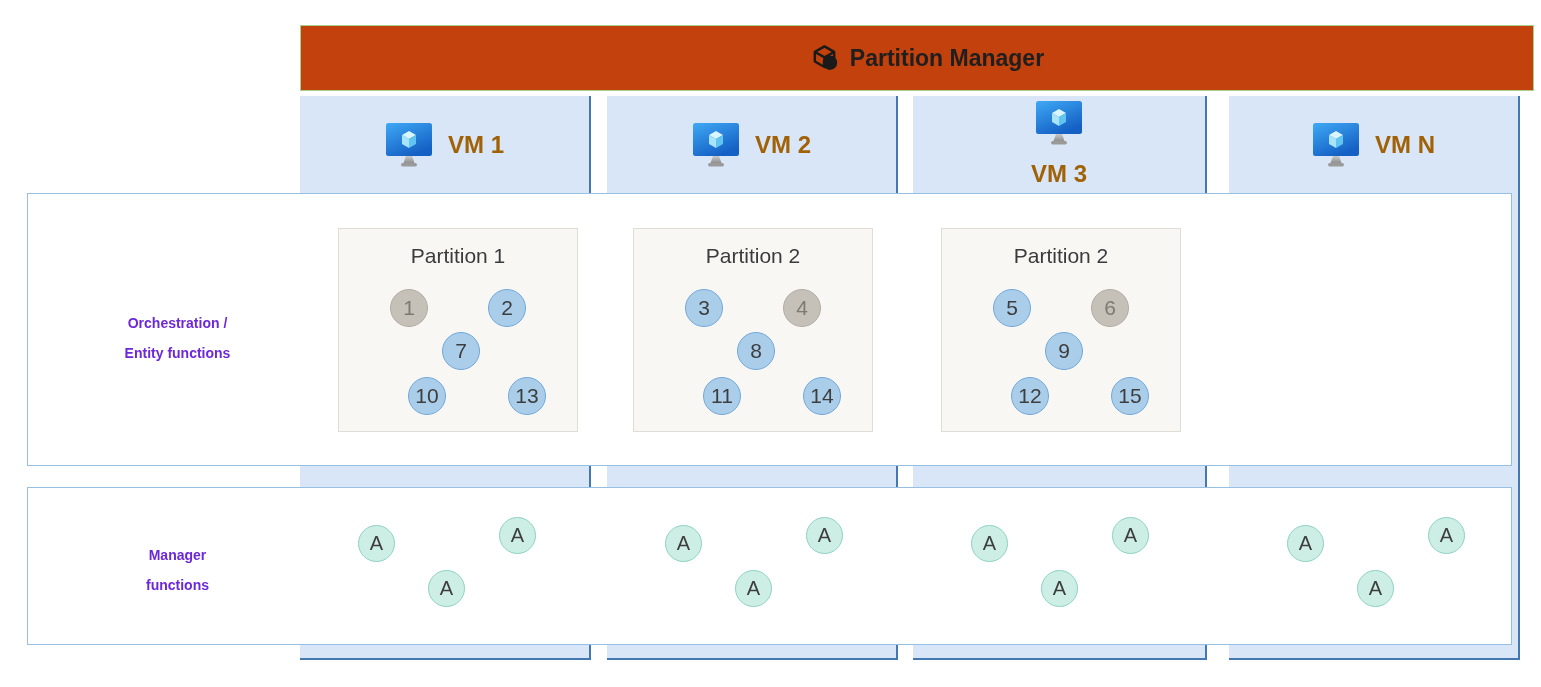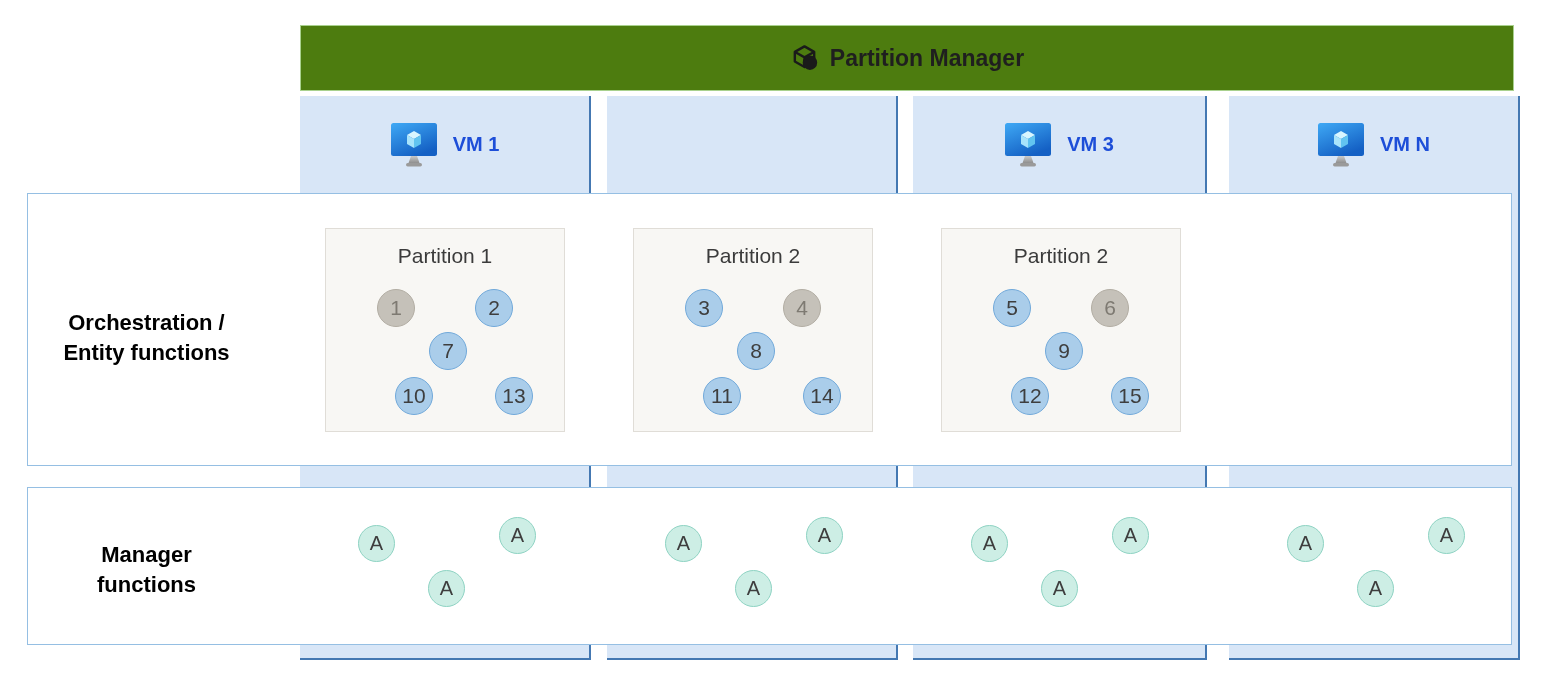--- a/index.html
+++ b/index.html
@@ -9,59 +9,59 @@
   }
 
   
   .strip {
     position:absolute; top:96px; height:562px; background:#d8e6f7;
     border-right:2px solid #4478b2; border-bottom:2px solid #4478b2;
     z-index:1;
   }
   .col1 { left:300px; width:289px; }
   .col2 { left:607px; width:289px; }
-  .col3 { left:913px; width:292px; }
+  .col3 { left:913px; width:292px;flex-direction:column; }
   .col4 { left:1223px; width:289px;margin-left:6px; }
 
   
   .banner {
     position:absolute; left:300px; top:25px; width:1212px; height:64px;
-    background:#4d7c0f; border:1.5px solid #a9d18e;
+    background:#c2410c; border:1.5px solid #a9d18e;
     display:flex; align-items:center; justify-content:center; gap:11px;
-    font-weight:bold; font-size:23px; color:#1f1f1f; z-index:3;
+    font-weight:bold; font-size:23px; color:#1f1f1f; z-index:3;padding-left:20px;
   }
 
   
   .vm-header {
     position:absolute; top:96px; height:97px; z-index:3;
     display:flex; align-items:center; justify-content:center; gap:15px;
-    font-weight:bold; font-size:20px; color:#1d4ed8;
+    font-weight:bold; font-size:24px; color:#a16207;
   }
 
   
   .panel {
     position:absolute; left:27px; width:1485px; background:#ffffff;
     border:1.5px solid #95bfe3; z-index:2; box-sizing:border-box;
   }
   .panel.orch { top:193px; height:273px; }
   .panel.act  { top:487px; height:158px; }
 
   .row-label {
-    position:absolute; left:10px; width:273px; text-align:center;
-    font-weight:bold; font-size:22px; line-height:30px; color:#000000; z-index:4;
+    position:absolute; left:41px; width:273px; text-align:center;
+    font-weight:bold; font-size:14px; line-height:30px; color:#6d28d9; z-index:4;
   }
   .row-label.orch { top:308px; }
   .row-label.act  { top:540px; }
 
   
   .pbox {
     position:absolute; top:228px; width:240px; height:204px;
     background:#f8f7f4; border:1px solid #e0ddd7; z-index:4; box-sizing:border-box;
   }
-  .pbox.p1 { left:325px; } .pbox.p2 { left:633px; } .pbox.p3 { left:941px; }
+  .pbox.p1 { left:338px; } .pbox.p2 { left:633px; } .pbox.p3 { left:941px; }
   .ptitle { margin-top:15px; text-align:center; font-size:21px; color:#3b3b3b; }
 
   .node {
     position:absolute; width:38px; height:38px; border-radius:50%;
     background:#aacdea; border:1.5px solid #71a9da; box-sizing:border-box;
     display:flex; align-items:center; justify-content:center;
     font-size:21px; color:#3e3e3e; z-index:5;
   }
   .node.idle { background:#c5c1b9; border-color:#b2ada3; color:#7e7a72; }
   .p-tl { left:51px;  top:60px; }
@@ -126,20 +126,33 @@
         <rect x="1" y="0" width="46" height="33" rx="2.5" fill="url(#scrGrad)"></rect>
         <path d="M24 8 L31 12 L24 16 L17 12 Z" fill="#d9f6ff"></path>
         <path d="M17 12 L24 16 V25 L17 21 Z" fill="#a9e4fb"></path>
         <path d="M31 12 L24 16 V25 L31 21 Z" fill="#62c4f0"></path>
         <path d="M21 33 H27 L29.5 40 H18.5 Z" fill="url(#standGrad)"></path>
         <rect x="16" y="40" width="16" height="3.5" rx="1.7" fill="#9a9a9a"></rect>
       </svg>
     </span>
     <span>VM 1</span>
   </div>
+  <div class="vm-header col2">
+    <span class="icon">
+      <svg viewBox="0 0 48 44" width="48" height="44">
+        <rect x="1" y="0" width="46" height="33" rx="2.5" fill="url(#scrGrad)"></rect>
+        <path d="M24 8 L31 12 L24 16 L17 12 Z" fill="#d9f6ff"></path>
+        <path d="M17 12 L24 16 V25 L17 21 Z" fill="#a9e4fb"></path>
+        <path d="M31 12 L24 16 V25 L31 21 Z" fill="#62c4f0"></path>
+        <path d="M21 33 H27 L29.5 40 H18.5 Z" fill="url(#standGrad)"></path>
+        <rect x="16" y="40" width="16" height="3.5" rx="1.7" fill="#9a9a9a"></rect>
+      </svg>
+    </span>
+    <span>VM 2</span>
+  </div>
   <div class="vm-header col3">
     <span class="icon">
       <svg viewBox="0 0 48 44" width="48" height="44">
         <rect x="1" y="0" width="46" height="33" rx="2.5" fill="url(#scrGrad)"></rect>
         <path d="M24 8 L31 12 L24 16 L17 12 Z" fill="#d9f6ff"></path>
         <path d="M17 12 L24 16 V25 L17 21 Z" fill="#a9e4fb"></path>
         <path d="M31 12 L24 16 V25 L31 21 Z" fill="#62c4f0"></path>
         <path d="M21 33 H27 L29.5 40 H18.5 Z" fill="url(#standGrad)"></path>
         <rect x="16" y="40" width="16" height="3.5" rx="1.7" fill="#9a9a9a"></rect>
       </svg>

